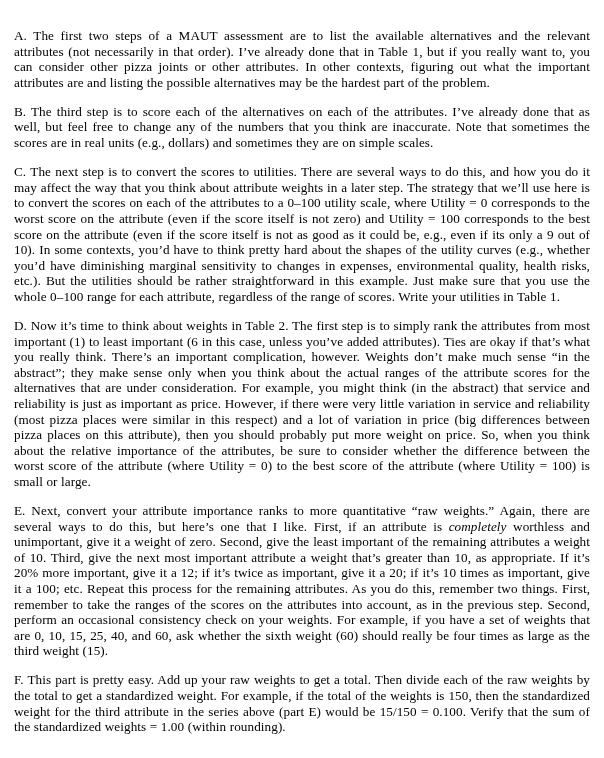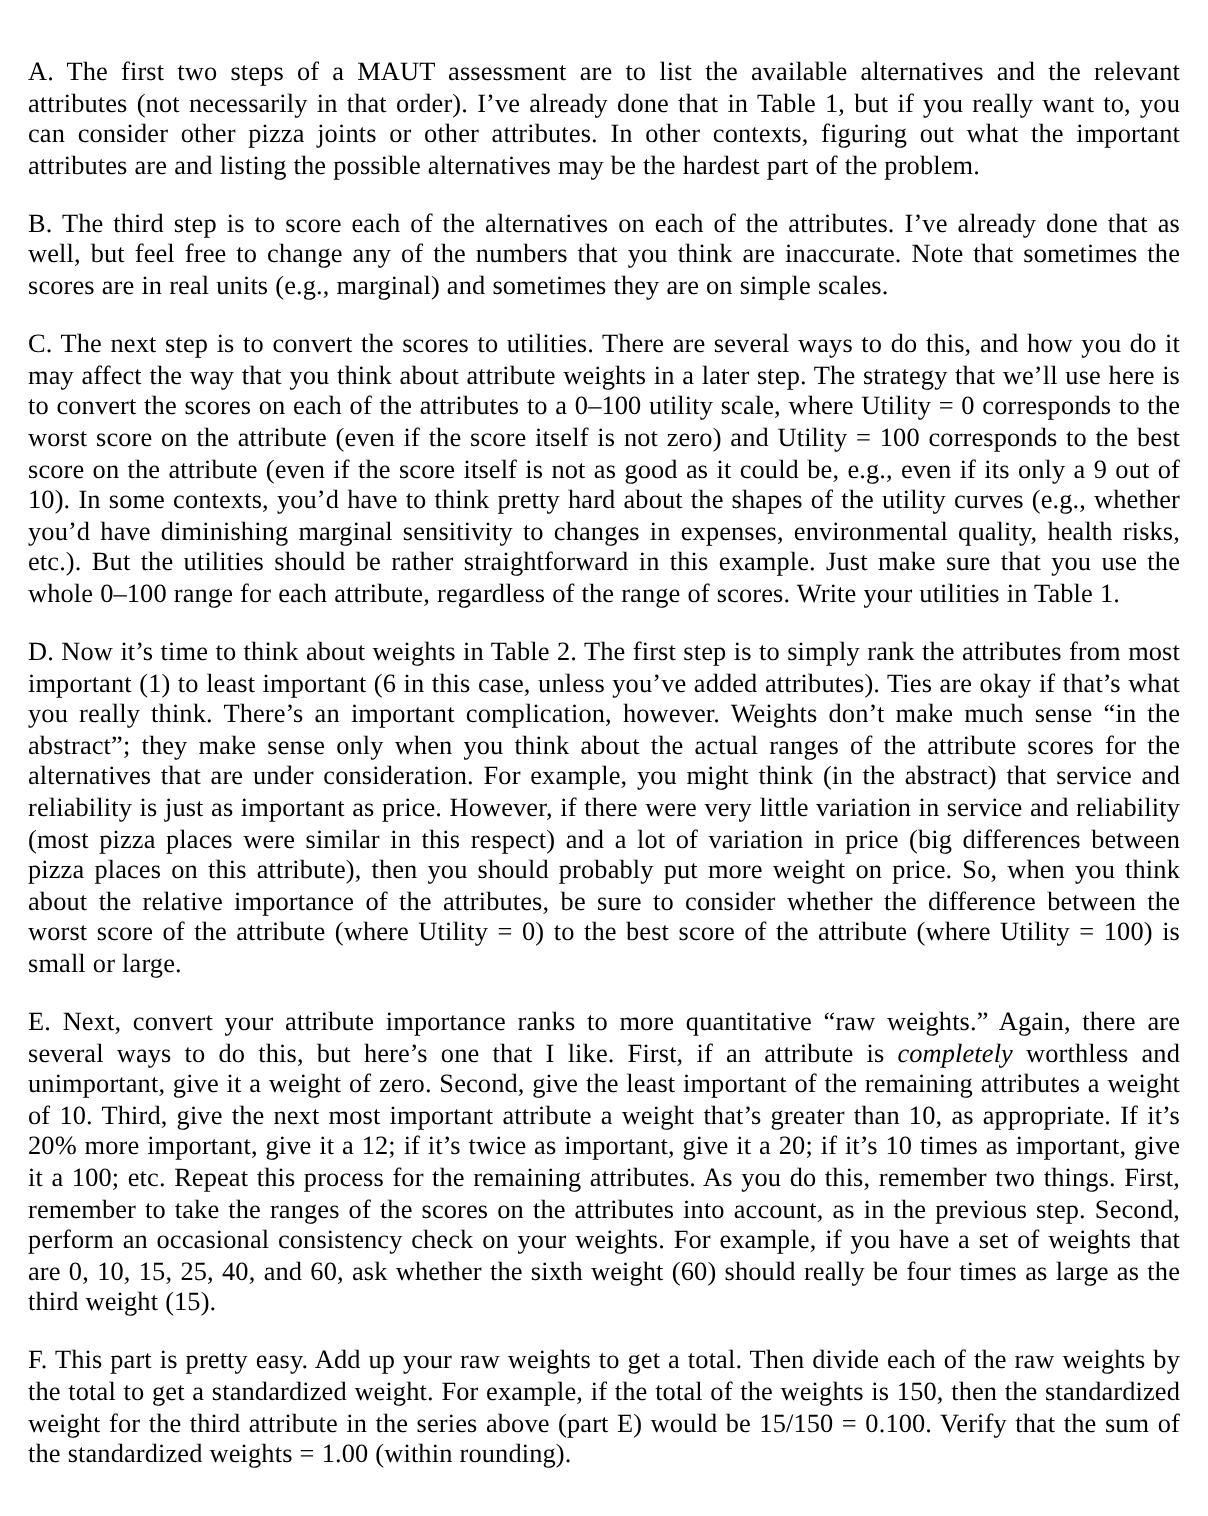--- a/index.html
+++ b/index.html
@@ -44,21 +44,21 @@
   }
 </style>
 </head>
 <body>
 
 <div class="page">
   <div class="doc-body">
 
     <p class="para">A. The first two steps of a MAUT assessment are to list the available alternatives and the relevant attributes (not necessarily in that order). I’ve already done that in Table 1, but if you really want to, you can consider other pizza joints or other attributes. In other contexts, figuring out what the important attributes are and listing the possible alternatives may be the hardest part of the problem.</p>
 
-    <p class="para">B. The third step is to score each of the alternatives on each of the attributes. I’ve already done that as well, but feel free to change any of the numbers that you think are inaccurate. Note that sometimes the scores are in real units (e.g., marginal) and sometimes they are on simple scales.</p>
+    <p class="para">B. The third step is to score each of the alternatives on each of the attributes. I’ve already done that as well, but feel free to change any of the numbers that you think are inaccurate. Note that sometimes the scores are in real units (e.g., dollars) and sometimes they are on simple scales.</p>
 
     <p class="para">C. The next step is to convert the scores to utilities. There are several ways to do this, and how you do it may affect the way that you think about attribute weights in a later step. The strategy that we’ll use here is to convert the scores on each of the attributes to a 0–100 utility scale, where Utility = 0 corresponds to the worst score on the attribute (even if the score itself is not zero) and Utility = 100 corresponds to the best score on the attribute (even if the score itself is not as good as it could be, e.g., even if its only a 9 out of 10). In some contexts, you’d have to think pretty hard about the shapes of the utility curves (e.g., whether you’d have diminishing marginal sensitivity to changes in expenses, environmental quality, health risks, etc.). But the utilities should be rather straightforward in this example. Just make sure that you use the whole 0–100 range for each attribute, regardless of the range of scores. Write your utilities in Table 1.</p>
 
     <p class="para">D. Now it’s time to think about weights in Table 2. The first step is to simply rank the attributes from most important (1) to least important (6 in this case, unless you’ve added attributes). Ties are okay if that’s what you really think. There’s an important complication, however. Weights don’t make much sense “in the abstract”; they make sense only when you think about the actual ranges of the attribute scores for the alternatives that are under consideration. For example, you might think (in the abstract) that service and reliability is just as important as price. However, if there were very little variation in service and reliability (most pizza places were similar in this respect) and a lot of variation in price (big differences between pizza places on this attribute), then you should probably put more weight on price. So, when you think about the relative importance of the attributes, be sure to consider whether the difference between the worst score of the attribute (where Utility = 0) to the best score of the attribute (where Utility = 100) is small or large.</p>
 
     <p class="para"><span>E. Next, convert your attribute importance ranks to more quantitative “raw weights.” Again, there are several ways to do this, but here’s one that I like. First, if an attribute is </span><em class="em-italic">completely</em><span> worthless and unimportant, give it a weight of zero. Second, give the least important of the remaining attributes a weight of 10. Third, give the next most important attribute a weight that’s greater than 10, as appropriate. If it’s 20% more important, give it a 12; if it’s twice as important, give it a 20; if it’s 10 times as important, give it a 100; etc. Repeat this process for the remaining attributes. As you do this, remember two things. First, remember to take the ranges of the scores on the attributes into account, as in the previous step. Second, perform an occasional consistency check on your weights. For example, if you have a set of weights that are 0, 10, 15, 25, 40, and 60, ask whether the sixth weight (60) should really be four times as large as the third weight (15).</span></p>
 
     <p class="para">F. This part is pretty easy. Add up your raw weights to get a total. Then divide each of the raw weights by the total to get a standardized weight. For example, if the total of the weights is 150, then the standardized weight for the third attribute in the series above (part E) would be 15/150 = 0.100. Verify that the sum of the standardized weights = 1.00 (within rounding).</p>
 
   </div>

